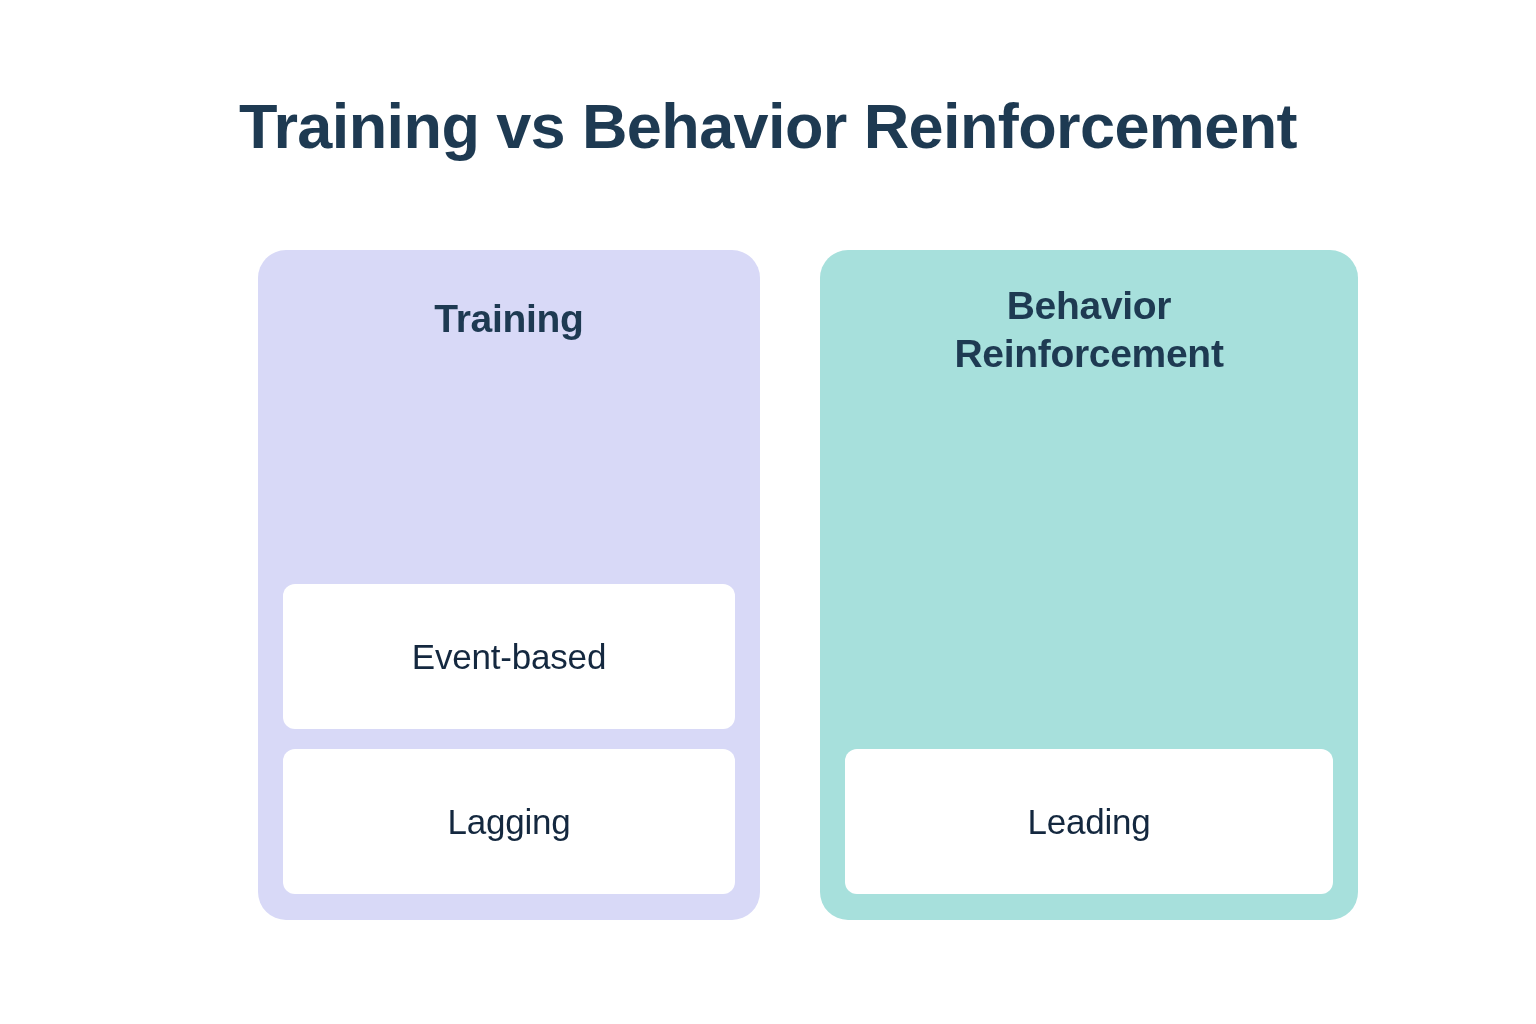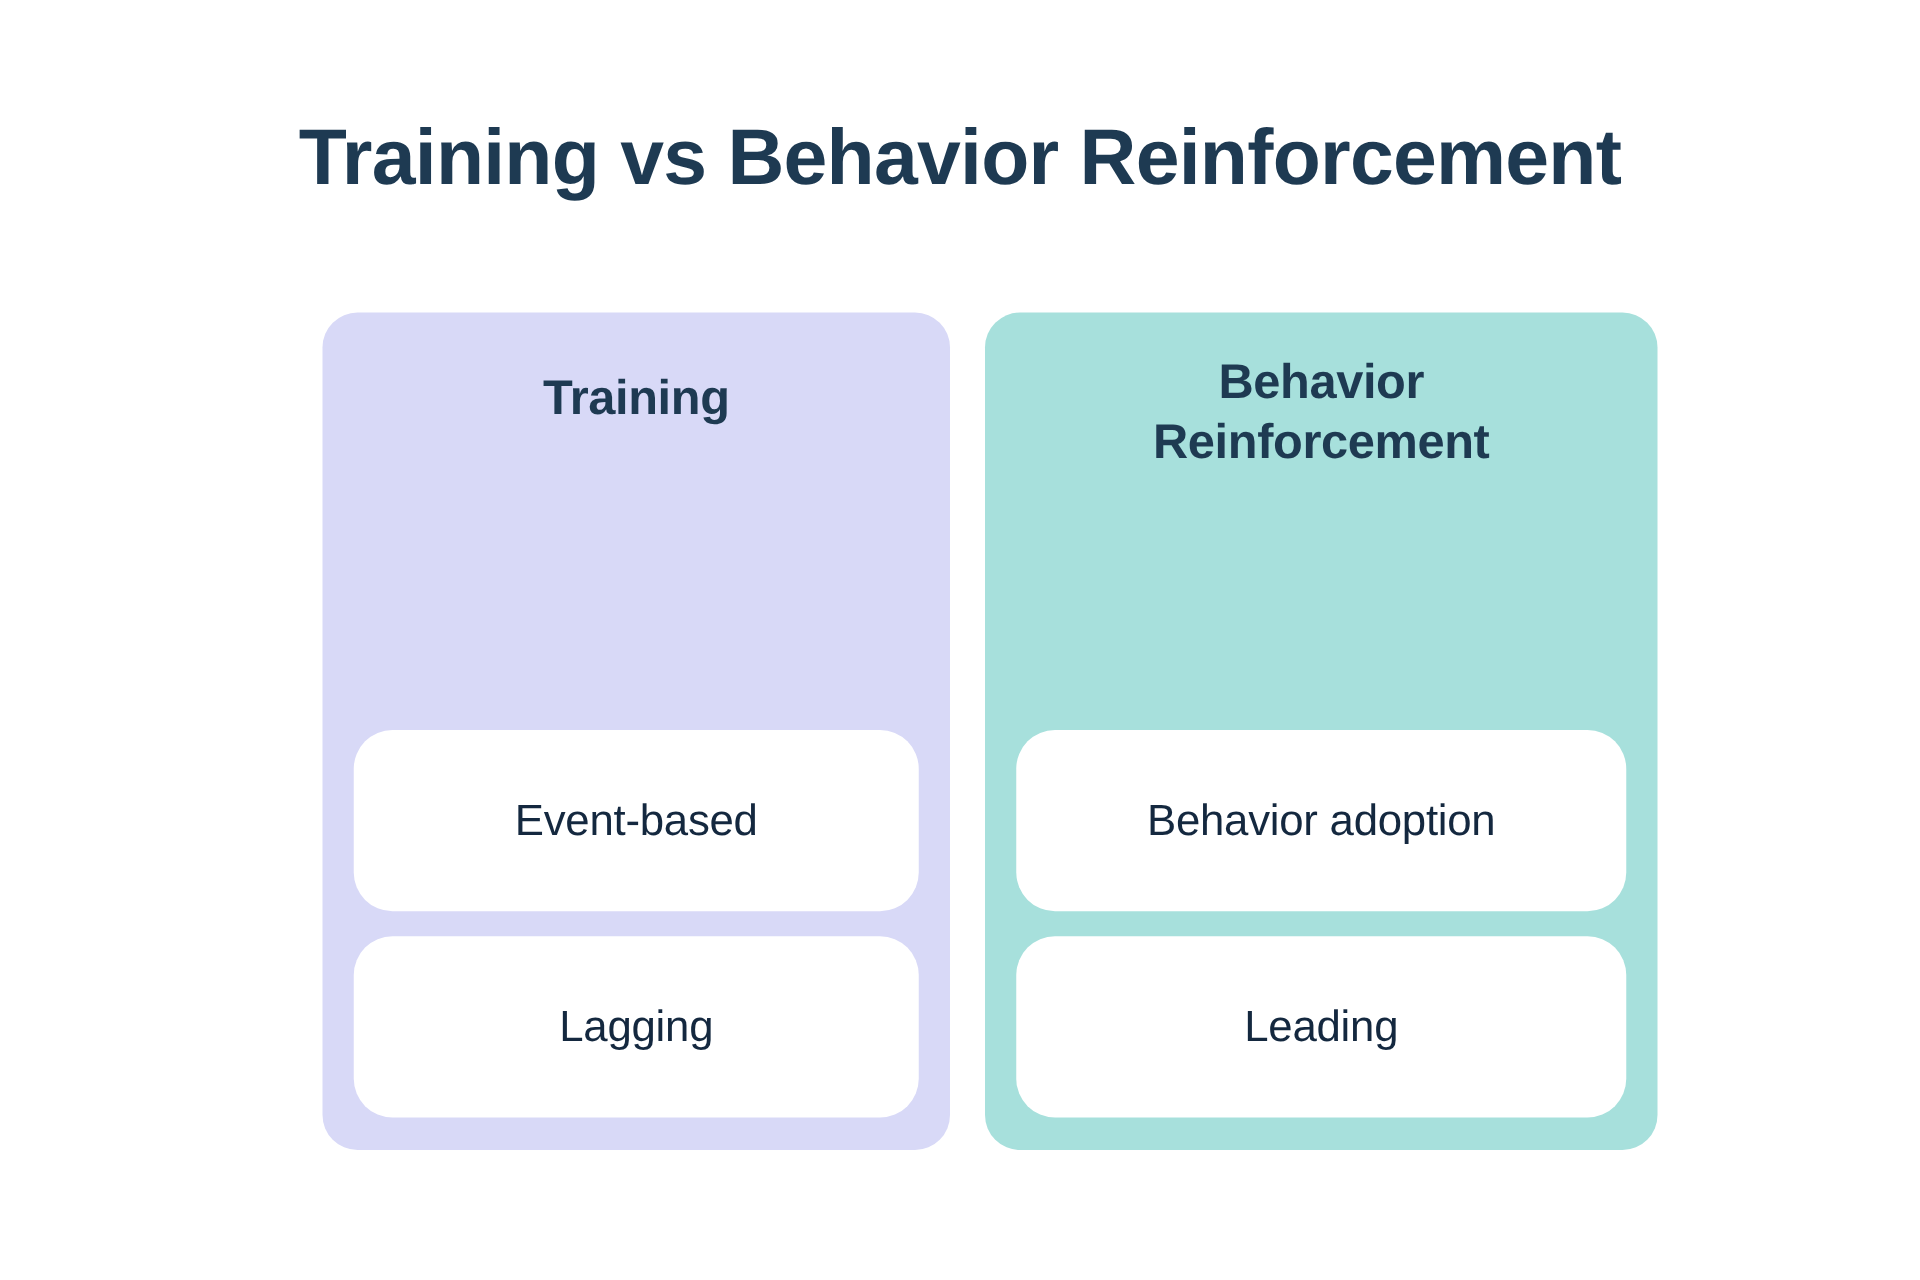--- a/index.html
+++ b/index.html
@@ -39,21 +39,21 @@
 
   
   .compare-grid {
     position: absolute;
     left: 258px;
     top: 250px;
     width: 1100px;
     height: 670px;
     display: flex;
     flex-direction: row;
-    gap: 28px;
+    gap: 60px;
     align-items: stretch;
   }
 
   .column {
     border-radius: 28px;
     box-sizing: border-box;
     padding: 22px 25px 26px 25px;
     display: flex;
     flex-direction: column;
   }
@@ -92,21 +92,21 @@
   .card-stack {
     display: flex;
     flex-direction: column;
     gap: 20px;
     flex: 1 1 auto;
     justify-content: flex-end;
   }
 
   .item-card {
     background: #ffffff;
-    border-radius: 31px;
+    border-radius: 12px;
     height: 145px;
     display: flex;
     align-items: center;
     justify-content: center;
     box-sizing: border-box;
     padding: 0 16px;
   }
 
   .item-card-label {
     font-size: 35px;
@@ -138,22 +138,19 @@
       </div>
     </div>
 
     <div class="column column-behavior">
       <div class="column-header">
         <div>Behavior</div>
         <div>Reinforcement</div>
       </div>
       <div class="card-stack">
         <div class="item-card">
-          <span class="item-card-label">Behavior adoption</span>
-        </div>
-        <div class="item-card">
           <span class="item-card-label">Leading</span>
         </div>
       </div>
     </div>
 
   </div>
 </div>
 
 </body></html>

